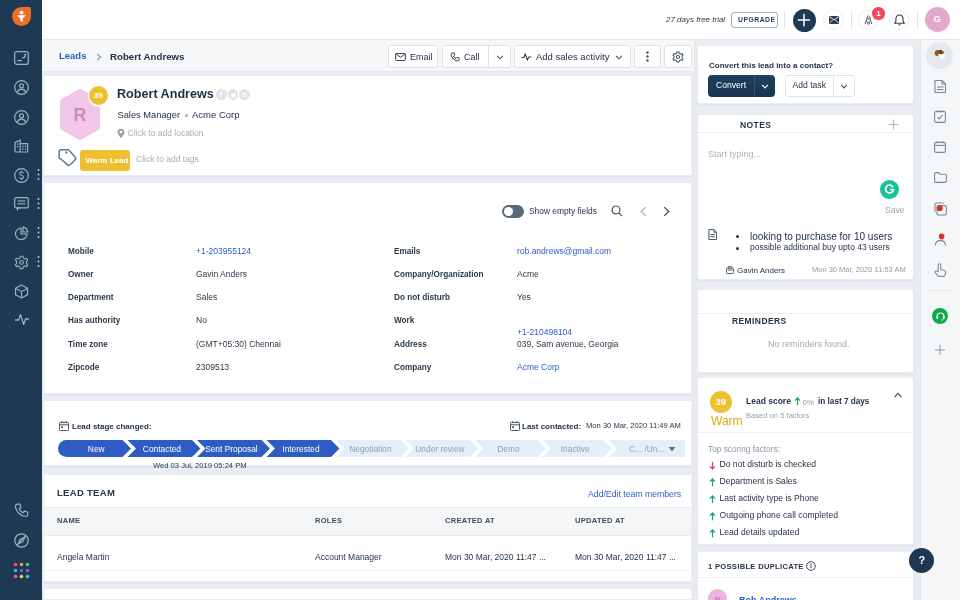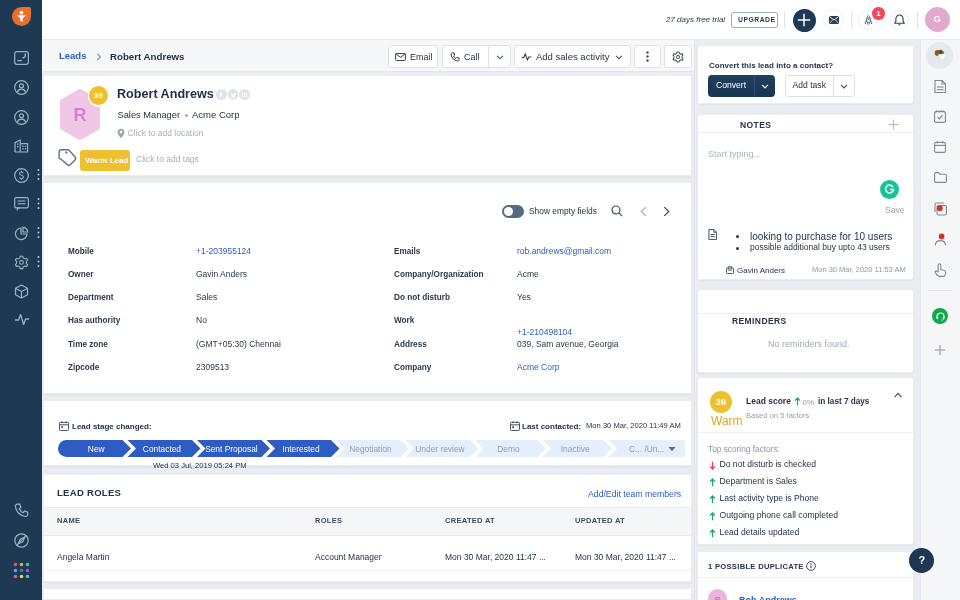--- a/index.html
+++ b/index.html
@@ -200,21 +200,21 @@
       <text x="381.95" y="11.8" text-anchor="middle" font-size="8.4" fill="#91a0af">Under review</text>
       <path d="M417 0 L479.5 0 L488.0 8.5 L479.5 17 L417 17 L425.5 8.5 Z" fill="#e4effb"></path>
       <text x="450.45" y="11.8" text-anchor="middle" font-size="8.4" fill="#91a0af">Demo</text>
       <path d="M484.5 0 L545.5 0 L554.0 8.5 L545.5 17 L484.5 17 L493.0 8.5 Z" fill="#e4effb"></path>
       <text x="517.2" y="11.8" text-anchor="middle" font-size="8.4" fill="#91a0af">Inactive</text>
       <path d="M550.5 0 L625.0 0 A8.5 8.5 0 0 1 625.0 17 L550.5 17 L559.0 8.5 Z" fill="#e4effb"></path>
       <text x="588.75" y="11.8" text-anchor="middle" font-size="8.4" fill="#91a0af">C... /Un...</text>
       <path d="M610.5 7 L614 11.2 L617.5 7 Z" fill="#5d6b7a"></path>
     </svg>
 <div class="card" style="left:43px;top:474px;width:649px;height:108px;"></div>
-<div class="txt" style="left:57px;top:488px;font-size:9.5px;font-weight:bold;color:#25344a;letter-spacing:.3px;">LEAD ROLES</div>
+<div class="txt" style="left:57px;top:488px;font-size:9.5px;font-weight:bold;color:#25344a;letter-spacing:.3px;">LEAD TEAM</div>
 <div class="txt" style="left:588px;top:488.5px;font-size:8.7px;color:#2c5cc5;">Add/Edit team members</div>
 <div class="abs" style="left:44px;top:507px;width:647px;height:29px;background:#f5f6f8;border-top:1px solid #e8ecf0;border-bottom:1px solid #e8ecf0;"></div>
 <div class="txt th" style="left:57px;top:517px;">NAME</div>
 <div class="txt th" style="left:315px;top:517px;">ROLES</div>
 <div class="txt th" style="left:445px;top:517px;">CREATED AT</div>
 <div class="txt th" style="left:575px;top:517px;">UPDATED AT</div>
 <div class="txt" style="left:57px;top:552.5px;font-size:8.5px;color:#25344a;">Angela Martin</div>
 <div class="txt" style="left:315px;top:552.5px;font-size:8.5px;color:#25344a;">Account Manager</div>
 <div class="txt" style="left:445px;top:552.5px;font-size:8.5px;color:#25344a;">Mon 30 Mar, 2020 11:47 ...</div>
 <div class="txt" style="left:575px;top:552.5px;font-size:8.5px;color:#25344a;">Mon 30 Mar, 2020 11:47 ...</div>

